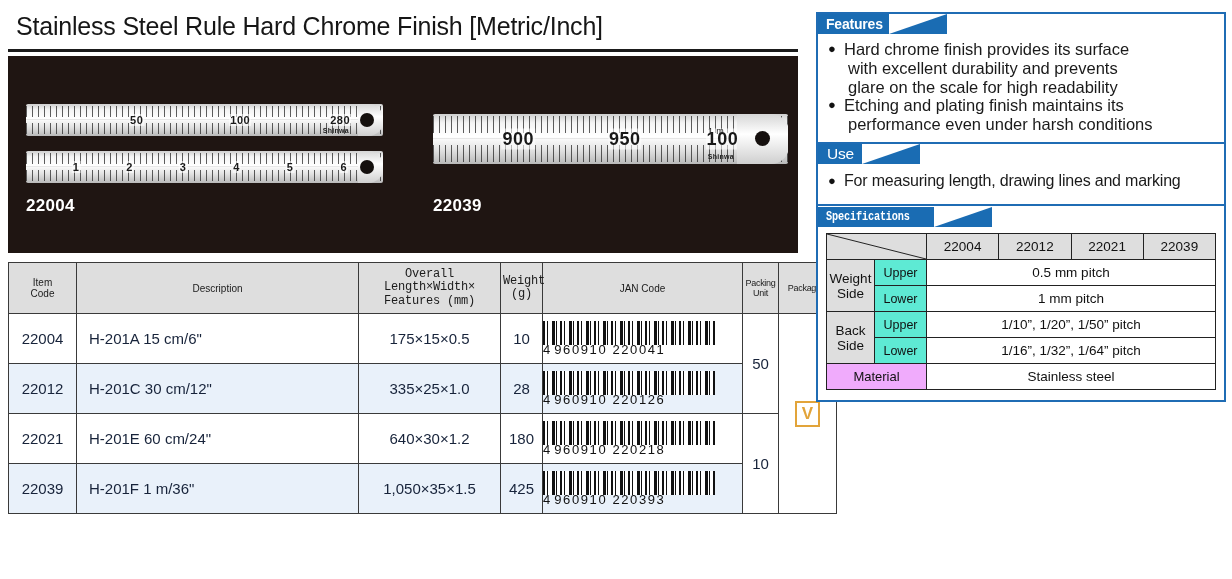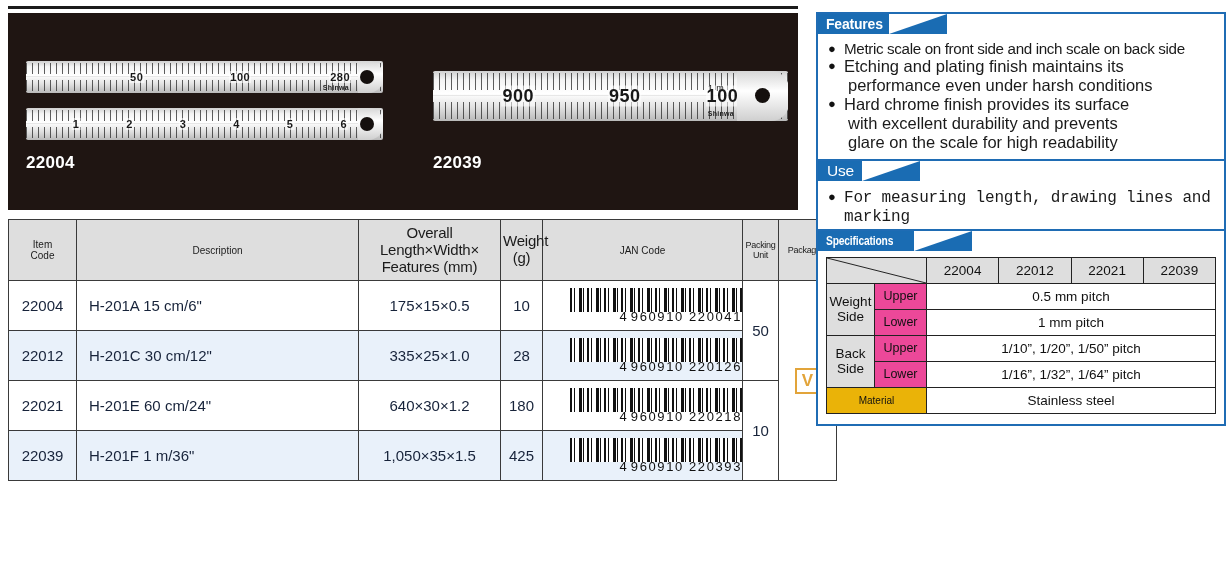--- a/index.html
+++ b/index.html
@@ -140,22 +140,23 @@
   }
   .prod-table thead th {
     background: #dedede;
     font-weight: 400;
     font-size: 10px;
     line-height: 1.12;
     padding: 5px 2px;
     color: #1b1b1b;
   }
   .prod-table thead th.small {
-    font-size: 15px;
+    font-size: 12px;
     letter-spacing: -0.2px;
+    font-family: Liberation Mono, monospace;
   }
   .prod-table thead th.xsmall {
     font-size: 9px;
     letter-spacing: -0.3px;
   }
   .prod-table tbody td {
     height: 47px;
     font-size: 15px;
   }
   .prod-table tbody tr.alt td { background: #e9f1fa; }
@@ -164,21 +165,21 @@
   td.dims { font-size: 13px; }
   td.weight { font-size: 13.5px; }
   td.jan { padding: 0; }
   td.pack { font-size: 13.5px; }
   td.packaging { background: #fff !important; }
 
   
   .barcode-wrap {
     display: flex;
     flex-direction: column;
-    align-items: flex-end;
+    align-items: flex-start;
     justify-content: center;
     height: 100%;
   }
   .barcode {
     width: 172px;
     height: 24px;
     background-image: repeating-linear-gradient(90deg,
       #111 0 2px, #fff 2px 4px, #111 4px 5px, #fff 5px 9px,
       #111 9px 12px, #fff 12px 13px, #111 13px 14px, #fff 14px 17px);
   }
@@ -229,21 +230,21 @@
   .tab::after {
     content: "";
     position: absolute;
     left: 100%;
     top: 0;
     width: 0; height: 0;
     border-style: solid;
     border-width: 0 0 20px 58px;
     border-color: transparent transparent #1a6cb3 transparent;
   }
-  .tab.condensed { font-size: 12.5px; transform-origin: left center; }
+  .tab.condensed { font-size: 12.5px; transform-origin: left center; font-family: Liberation Mono, monospace; }
   .tab.condensed span { display:inline-block; transform: scaleX(.82); transform-origin:left center;}
   .tab.use { font-size: 15.5px; padding: 0 8px 0 9px; font-weight: 400; }
 
   .bullets {
     list-style: none;
     margin: 0;
     padding: 6px 8px 8px 10px;
   }
   .bullets li {
     position: relative;
@@ -258,58 +259,59 @@
     position: absolute;
     left: 0;
     top: 0;
     font-size: 13px;
     line-height: 1.35;
     color: #111;
   }
   .bullets li.tight { font-size: 15.2px; letter-spacing: -0.35px; }
   .bullets li .cont { display: block; padding-left: 4px; }
 
-  .use-body { padding: 8px 8px 3px 10px; font-family: Liberation Mono, monospace; }
+  .use-body { padding: 8px 8px 14px 10px; }
   .use-body li { font-size: 16px; letter-spacing: -0.2px; }
 
   
   .spec-wrap { padding: 6px 8px 10px 8px; }
   .spec-table {
     border-collapse: collapse;
     width: 100%;
     table-layout: fixed;
   }
   .spec-table td, .spec-table th {
     border: 1px solid #222;
     font-size: 13.5px;
     font-weight: 400;
     text-align: center;
     color: #111;
     padding: 2px 1px;
     height: 21px;
   }
   .spec-table th { background: #dedede; }
   .spec-table td.rowlab { background: #dedede; width: 48px; font-size: 13.5px; }
-  .spec-table td.sublab { background: #ec4899; width: 50px; font-size: 12.5px; }
-  .spec-table td.matlab { background: #eab308; font-size: 10px; }
+  .spec-table td.sublab { background: #5eead4; width: 50px; font-size: 12.5px; }
+  .spec-table td.matlab { background: #f0abfc; font-size: 13px; }
   .corner {
     background: #dedede;
     position: relative;
     padding: 0 !important;
     height: 25px !important;
   }
   .corner svg { position: absolute; inset: 0; width: 100%; height: 100%; }
 </style>
 </head>
 <body>
 
 <div class="page">
 
   <div class="left-col">
 
+    <div class="page-title">Stainless Steel Rule Hard Chrome Finish [Metric/Inch]</div>
     <div class="title-rule"></div>
 
     <div class="photo-band">
 
       <div class="ruler" id="ruler-22004-metric">
         <div class="ticks-top"></div>
         <div class="ticks-bot"></div>
         <div class="midline"></div>
         <div class="nums">
           <span style="left:31%">50</span>
@@ -453,31 +455,28 @@
         </tr>
       </tbody>
     </table>
   </div>
 
   <div class="right-col">
 
     <div class="panel">
       <div class="tab">Features</div>
       <ul class="bullets">
-        <li class="tight">
-          <span>Metric scale on front side and inch scale on back side</span>
+        <li>
+          <span>Hard chrome finish provides its surface</span>
+          <span class="cont">with excellent durability and prevents</span>
+          <span class="cont">glare on the scale for high readability</span>
         </li>
         <li>
           <span>Etching and plating finish maintains its</span>
           <span class="cont">performance even under harsh conditions</span>
-        </li>
-        <li>
-          <span>Hard chrome finish provides its surface</span>
-          <span class="cont">with excellent durability and prevents</span>
-          <span class="cont">glare on the scale for high readability</span>
         </li>
       </ul>
     </div>
 
     <div class="panel">
       <div class="tab use">Use</div>
       <ul class="bullets use-body">
         <li>
           <span>For measuring length, drawing lines and marking</span>
         </li>

